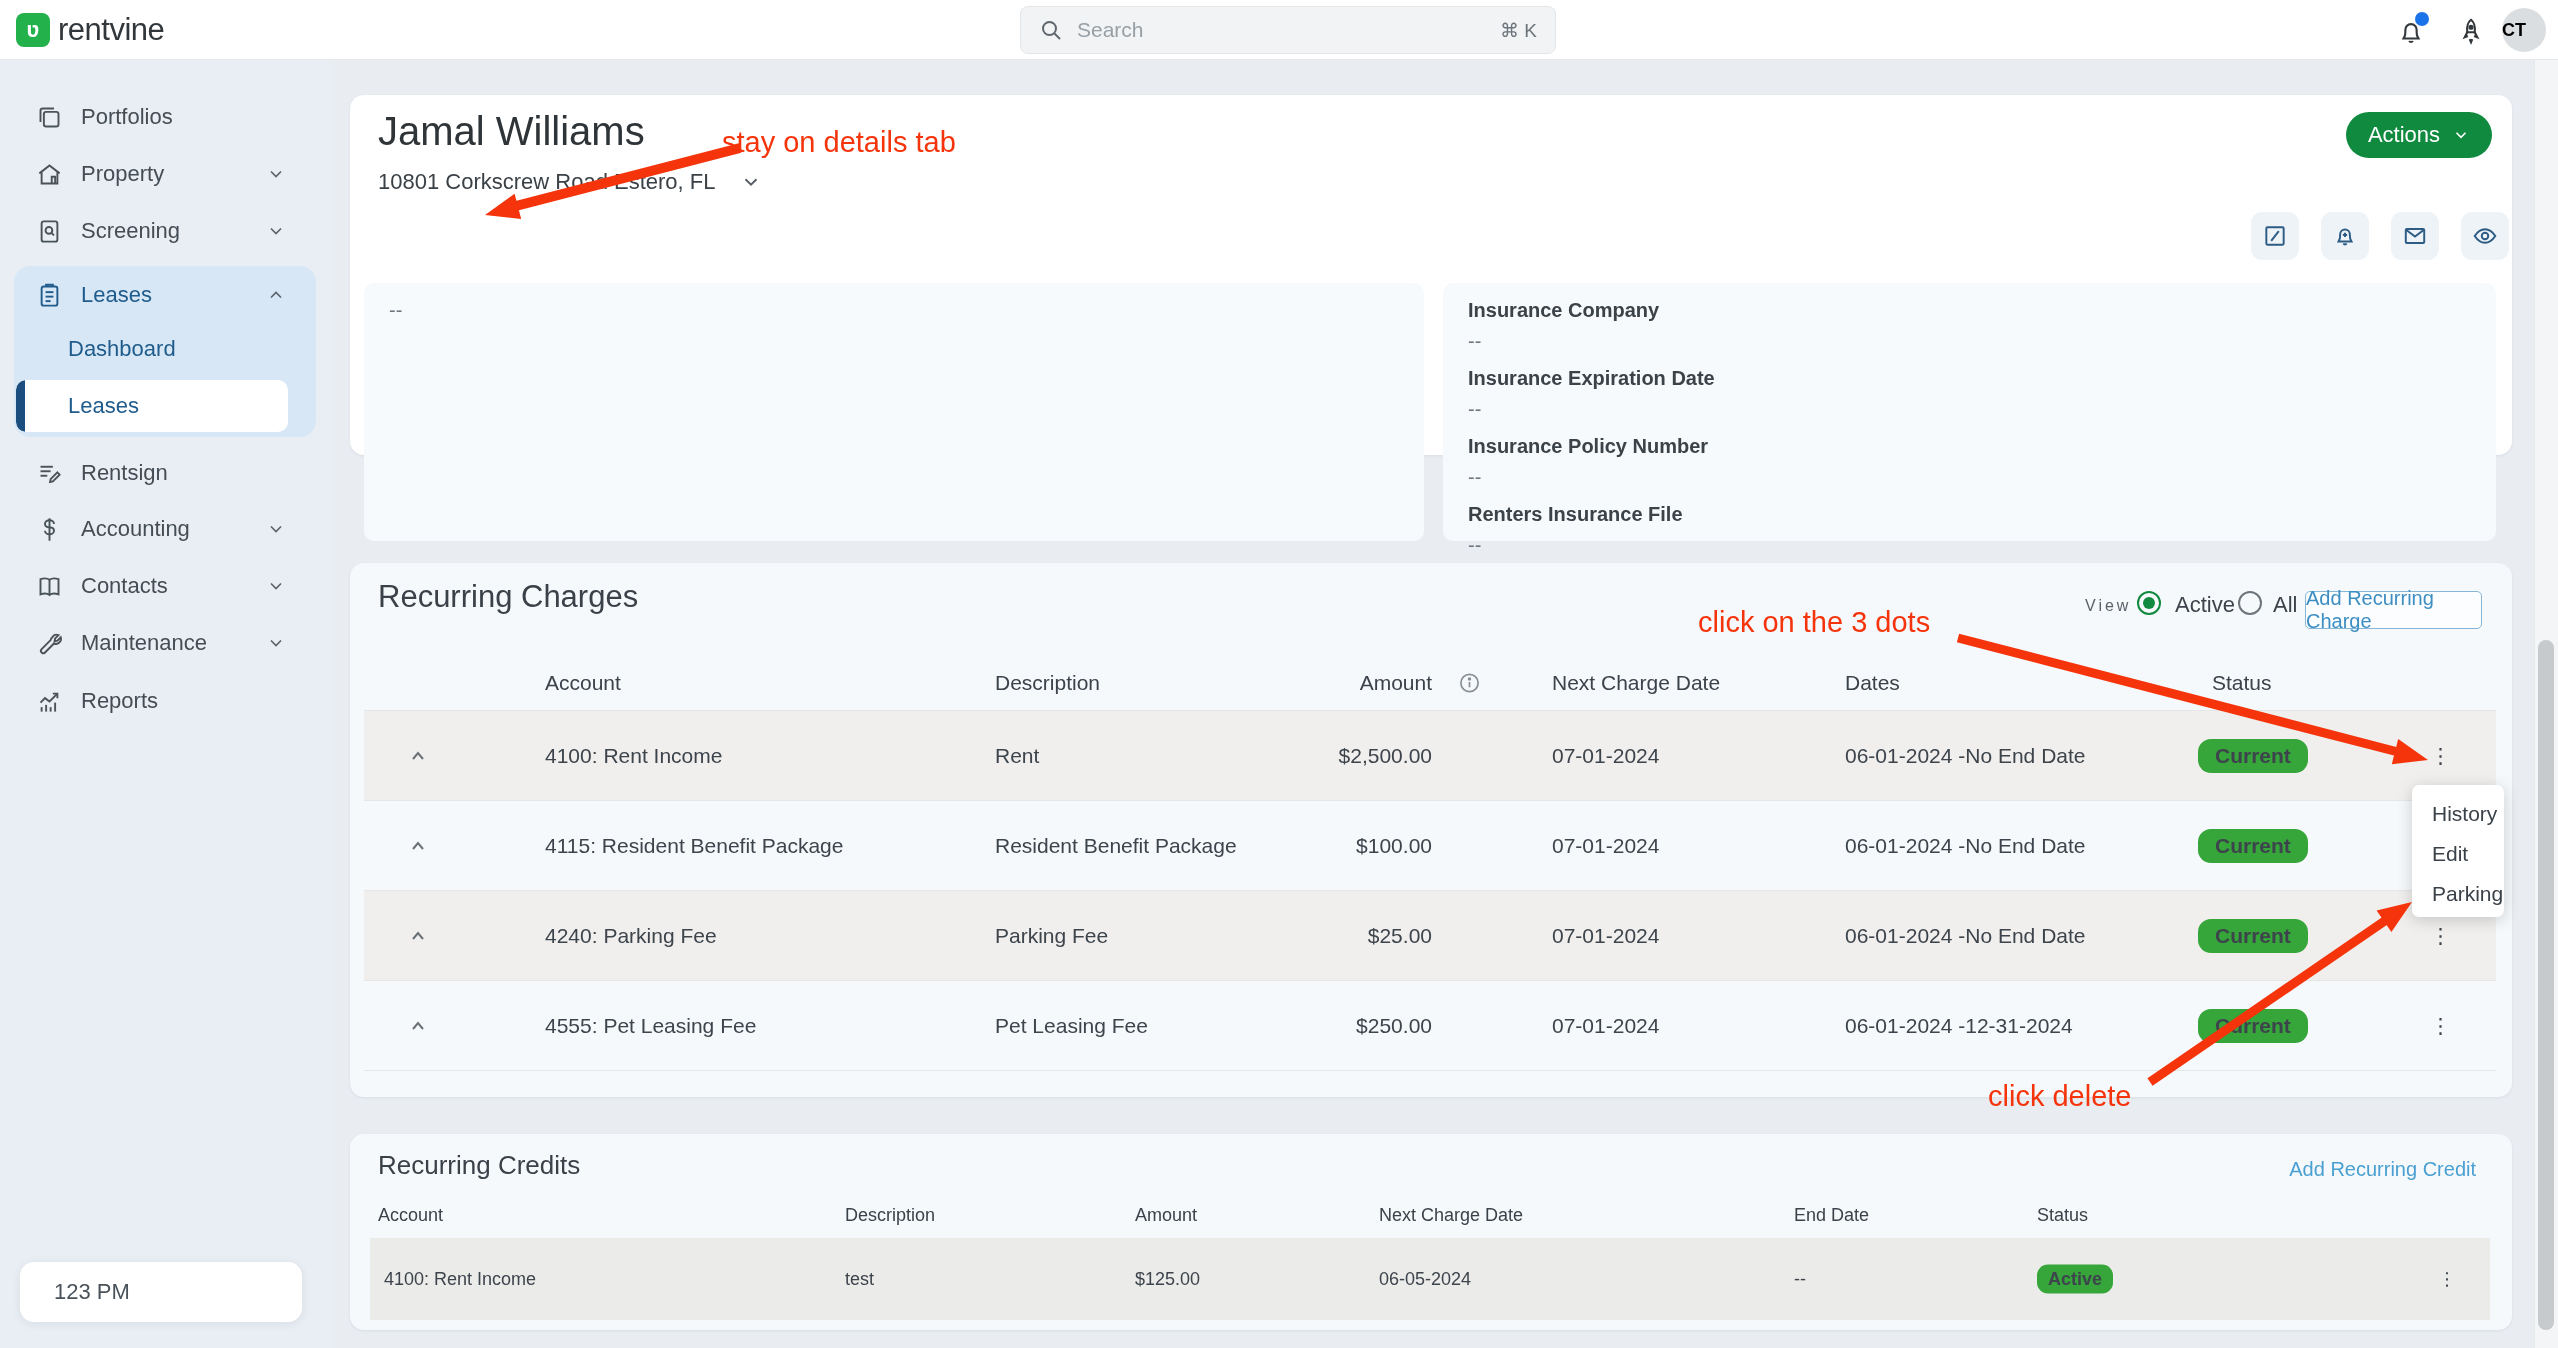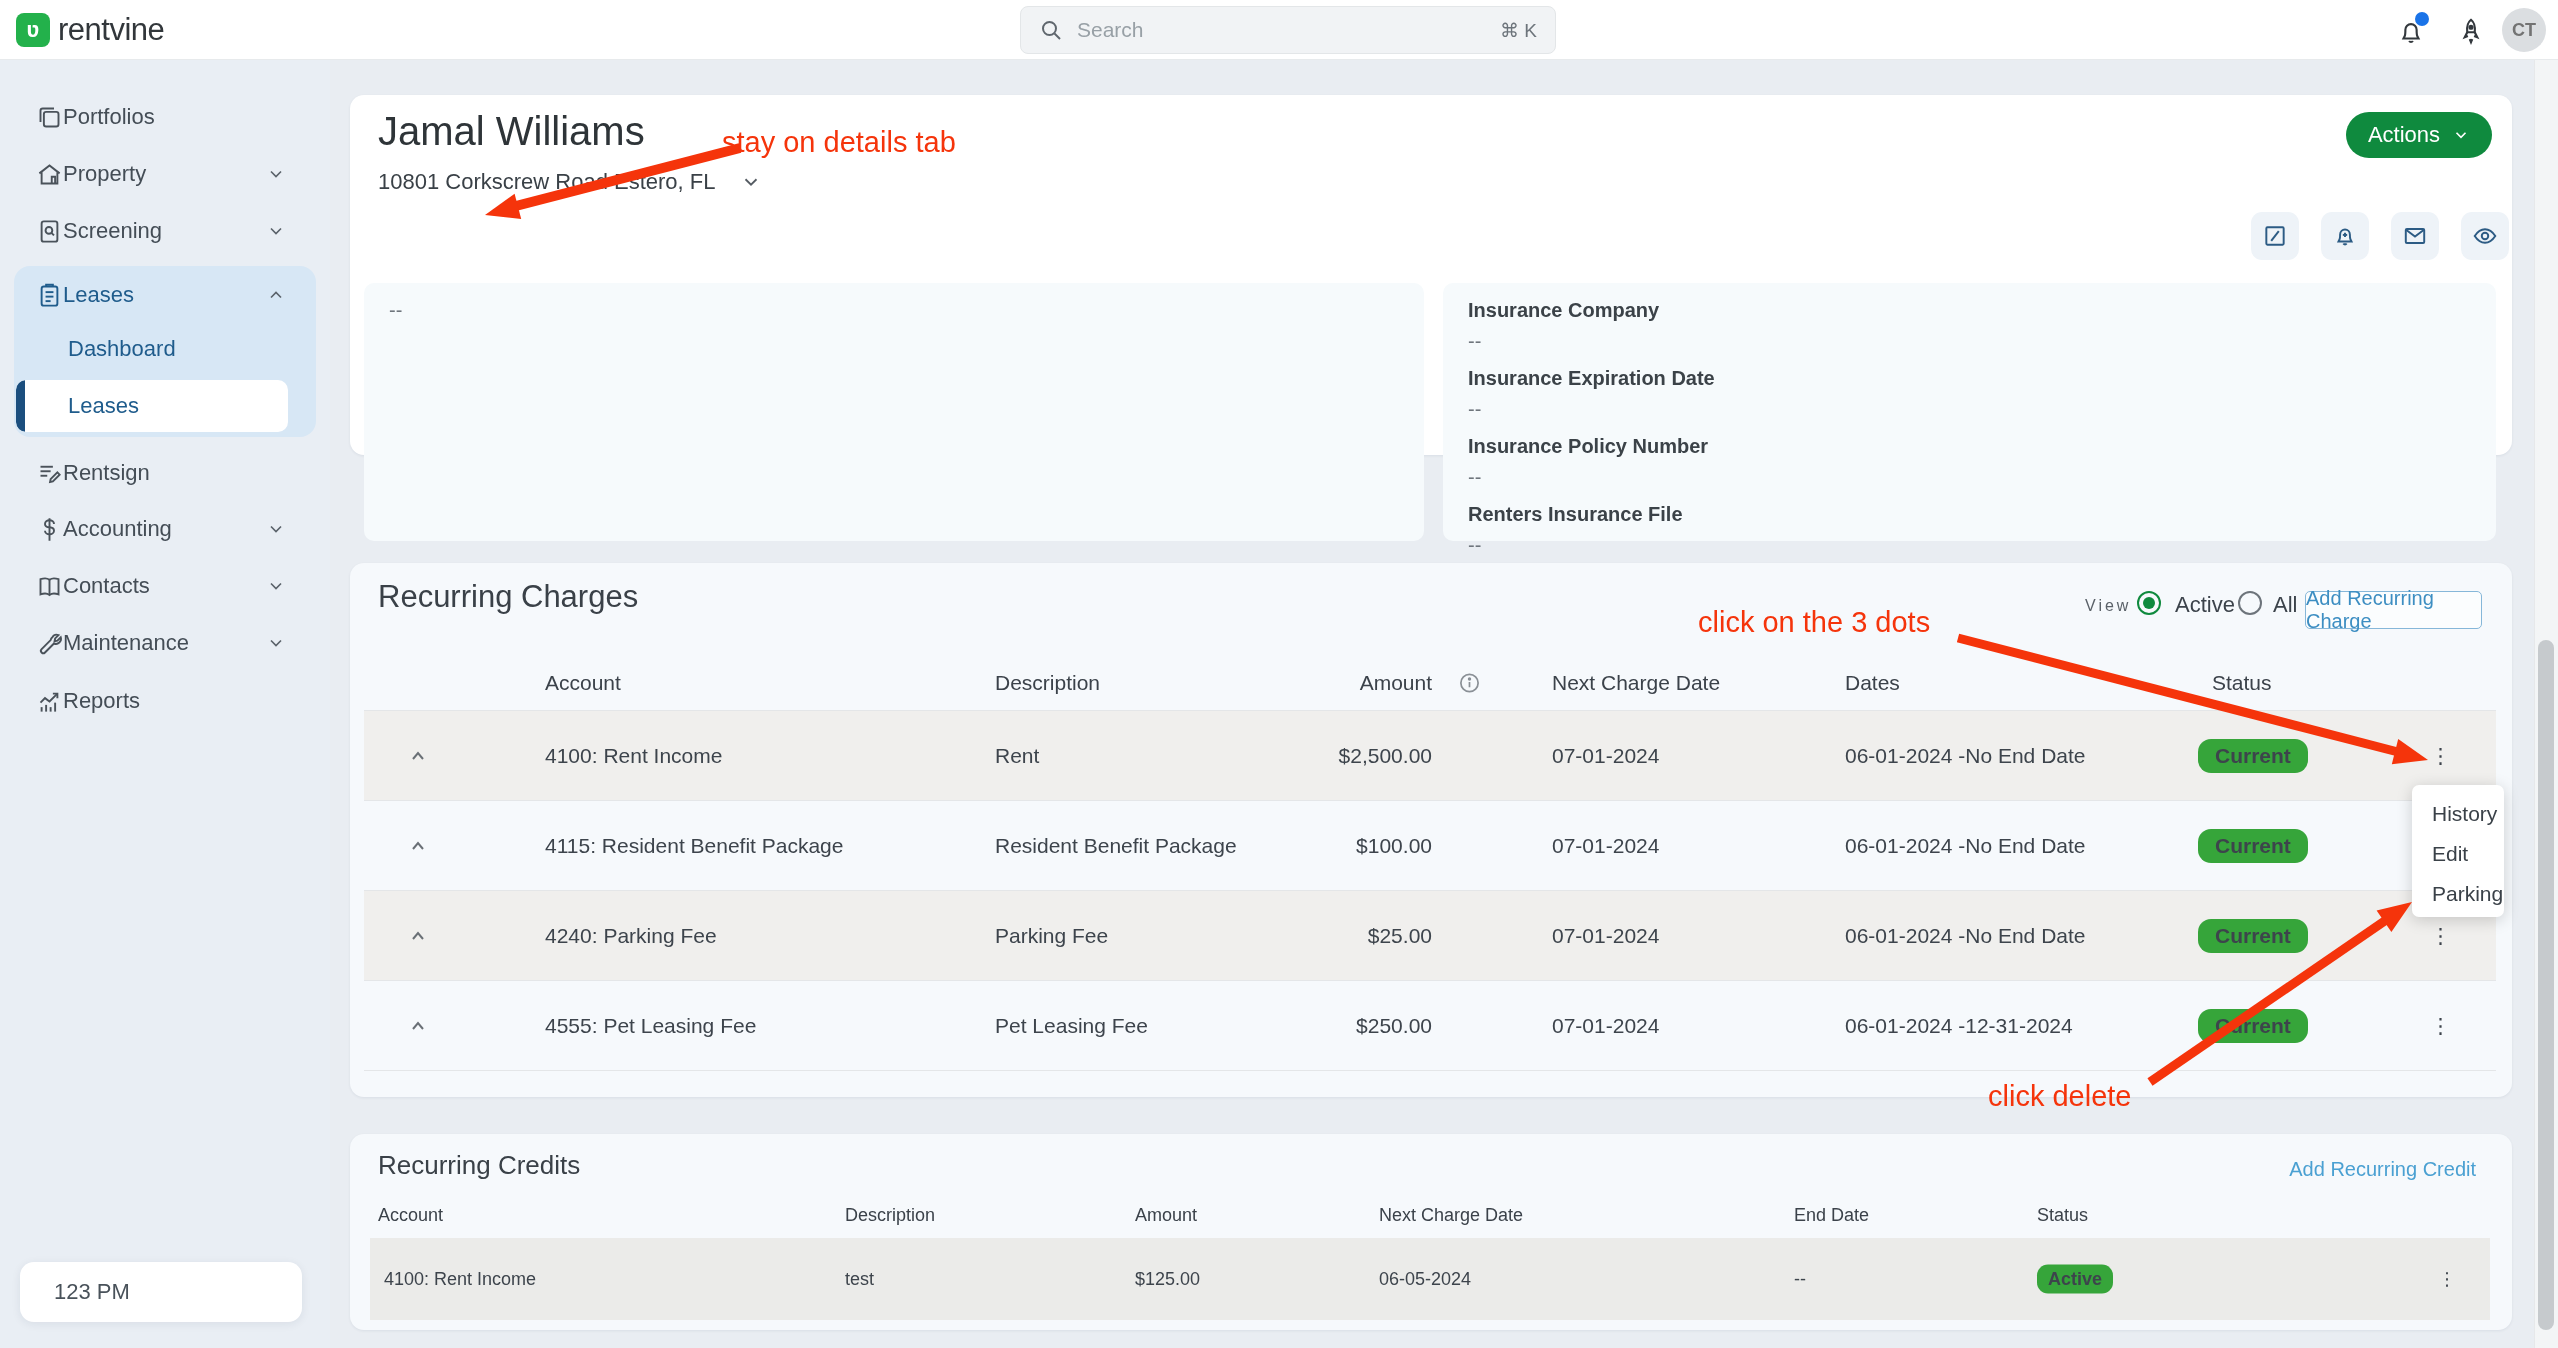--- a/index.html
+++ b/index.html
@@ -13,25 +13,25 @@
   .logo-mark { width:34px; height:34px; background:#23b14b; border-radius:8px; color:#fff; font-weight:700; font-size:22px; display:flex; align-items:center; justify-content:center; }
   .logo-word { font-size:31px; font-weight:500; color:#32373b; letter-spacing:-0.5px; }
   .search { position:absolute; left:1020px; top:6px; width:536px; height:48px; background:#f1f3f5; border:1px solid #e3e6e8; border-radius:8px; display:flex; align-items:center; padding:0 18px; gap:14px; }
   .search input { border:none; background:transparent; outline:none; font-size:21px; color:#495057; flex:1; font-family:inherit; }
   .search input::placeholder { color:#98a0a6; }
   .search .shortcut { color:#6d747b; font-size:19px; white-space:nowrap; }
   .top-ico { position:absolute; top:16px; width:30px; height:30px; color:#33383d; cursor:pointer; }
   .bell-wrap { left:2396px; }
   .bell-dot { position:absolute; right:-3px; top:-4px; width:14px; height:14px; background:#1a73e8; border-radius:50%; }
   .rocket-wrap { left:2456px; }
-  .avatar { position:absolute; left:2502px; top:8px; width:44px; height:44px; border-radius:50%; background:#dbdee1; display:flex; align-items:center; justify-content:center; font-size:18px; font-weight:700; color:#737373; cursor:pointer; }
+  .avatar { position:absolute; left:2502px; top:8px; width:44px; height:44px; border-radius:50%; background:#dbdee1; display:flex; align-items:center; justify-content:flex-start; font-size:18px; font-weight:700; color:#000000; cursor:pointer; }
 
   
   .sidebar { position:absolute; top:60px; left:0; width:330px; height:1288px; background:#e9eef4; }
-  .side-item { position:absolute; left:16px; width:298px; height:52px; display:flex; align-items:center; padding-left:20px; color:#444d56; font-size:22px; cursor:pointer; }
+  .side-item { position:absolute; left:16px; width:298px; height:52px; display:flex; align-items:center; gap:18px; padding-left:20px; color:#444d56; font-size:22px; cursor:pointer; }
   .side-item .ic { width:27px; height:27px; color:#4a525a; flex:0 0 auto; }
   .side-item .chev { position:absolute; right:28px; width:20px; height:20px; color:#5a626a; }
   .leases-group { position:absolute; left:14px; top:206px; width:302px; height:171px; background:#d7e7f5; border-radius:16px; }
   .side-item.blue { color:#1f5c8c; }
   .sub-card { position:absolute; left:16px; top:320px; width:272px; height:52px; background:#fff; border-radius:10px; display:flex; align-items:center; padding-left:52px; font-size:22px; color:#1f5c8c; cursor:pointer; overflow:hidden; }
   .sub-card::before { content:''; position:absolute; left:0; top:0; bottom:0; width:9px; background:#1b4e7e; border-radius:9px 0 0 9px; }
   .dash-item { position:absolute; left:16px; top:263px; width:298px; height:52px; display:flex; align-items:center; padding-left:52px; font-size:22px; color:#1f5c8c; cursor:pointer; }
   .time-box { position:absolute; left:20px; top:1262px; width:282px; height:60px; background:#fff; border-radius:14px; box-shadow:0 2px 10px rgba(20,40,70,.08); display:flex; align-items:center; padding-left:34px; font-size:22px; color:#49525a; z-index:5; }
 
   

